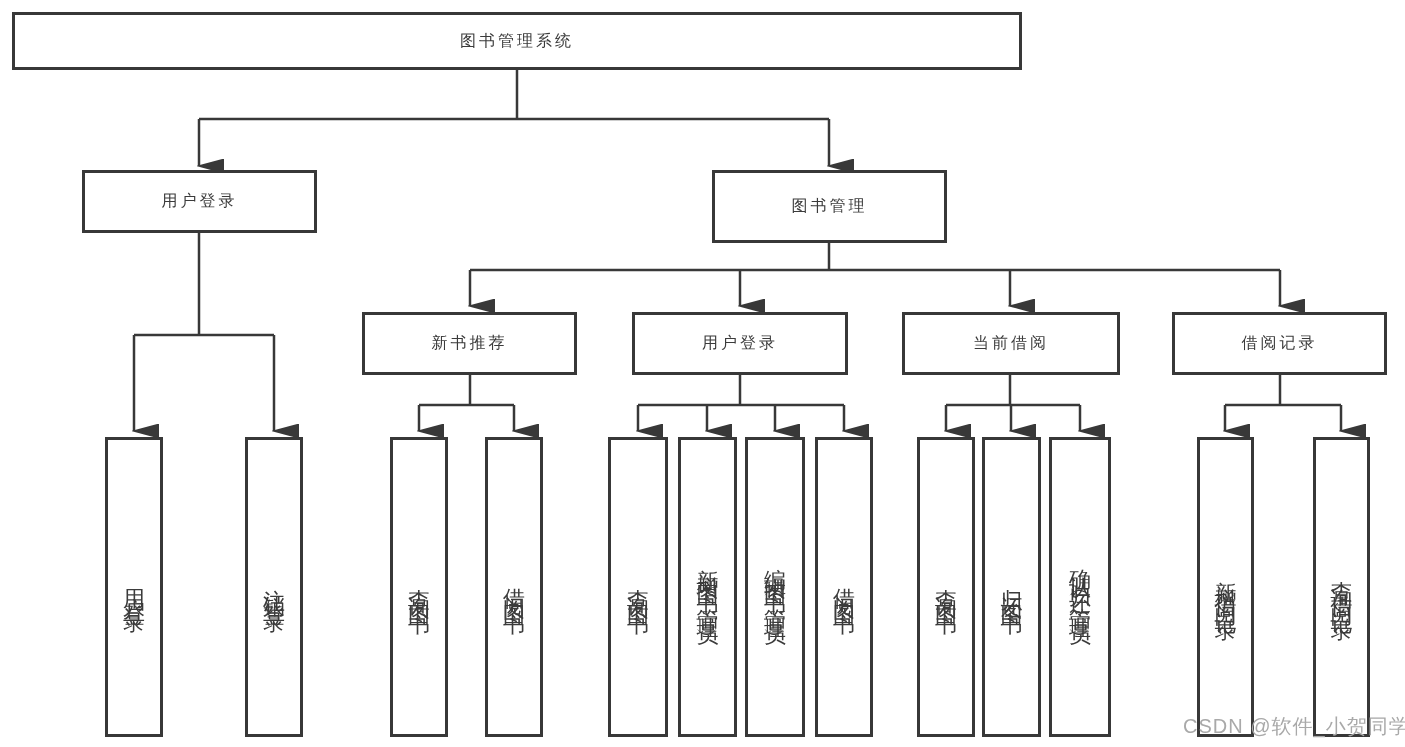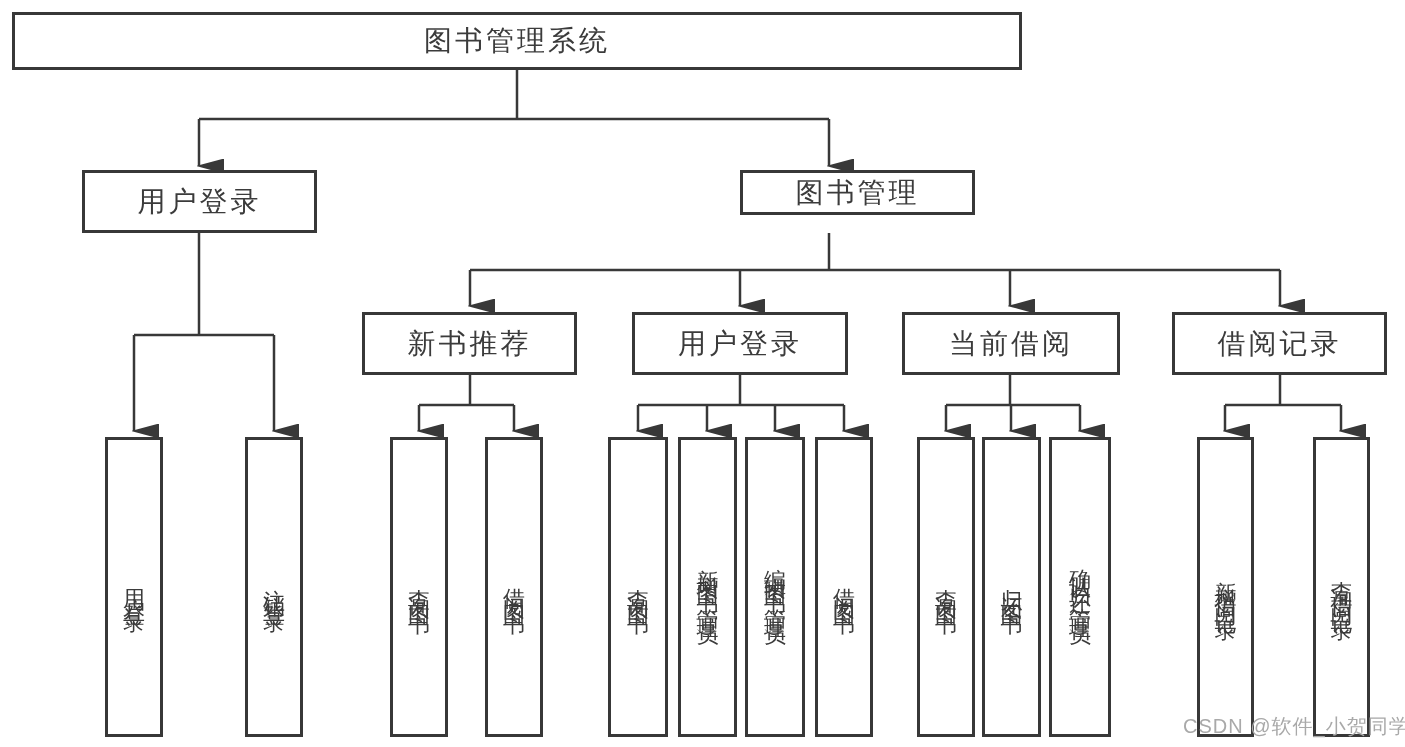--- a/index.html
+++ b/index.html
@@ -21,21 +21,21 @@
   svg.connectors .arrowhead{fill:var(--line);}
   .node{
     position:absolute;z-index:2;
     box-sizing:border-box;
     background:#ffffff;
     border:3px solid var(--line);
     display:flex;align-items:center;justify-content:center;
     color:var(--text);
   }
   .node.h span{
-    font-size:28px;letter-spacing:3px;white-space:nowrap;
+    font-size:16px;letter-spacing:3px;white-space:nowrap;
   }
   .node.v span{
     writing-mode:vertical-lr;
     text-orientation:mixed;
     font-size:22px;letter-spacing:8px;line-height:1.1;
   }
   .watermark{
     position:absolute;z-index:3;
     left:1183px;top:713px;
     font-size:20px;letter-spacing:1px;
@@ -89,21 +89,21 @@
     <path d="M1341 405 V431" marker-end="url(#arrow)"></path>
   </svg>
 
   <div class="node h" style="left:12px;top:12px;width:1010px;height:58px">
     <span>图书管理系统</span>
   </div>
 
   <div class="node h" style="left:82px;top:170px;width:235px;height:63px">
     <span>用户登录</span>
   </div>
-  <div class="node h" style="left:740px;top:170px;width:235px;height:45px">
+  <div class="node h" style="left:712px;top:170px;width:235px;height:73px">
     <span>图书管理</span>
   </div>
 
   <div class="node h" style="left:362px;top:312px;width:215px;height:63px">
     <span>新书推荐</span>
   </div>
   <div class="node h" style="left:632px;top:312px;width:216px;height:63px">
     <span>用户登录</span>
   </div>
   <div class="node h" style="left:902px;top:312px;width:218px;height:63px">

